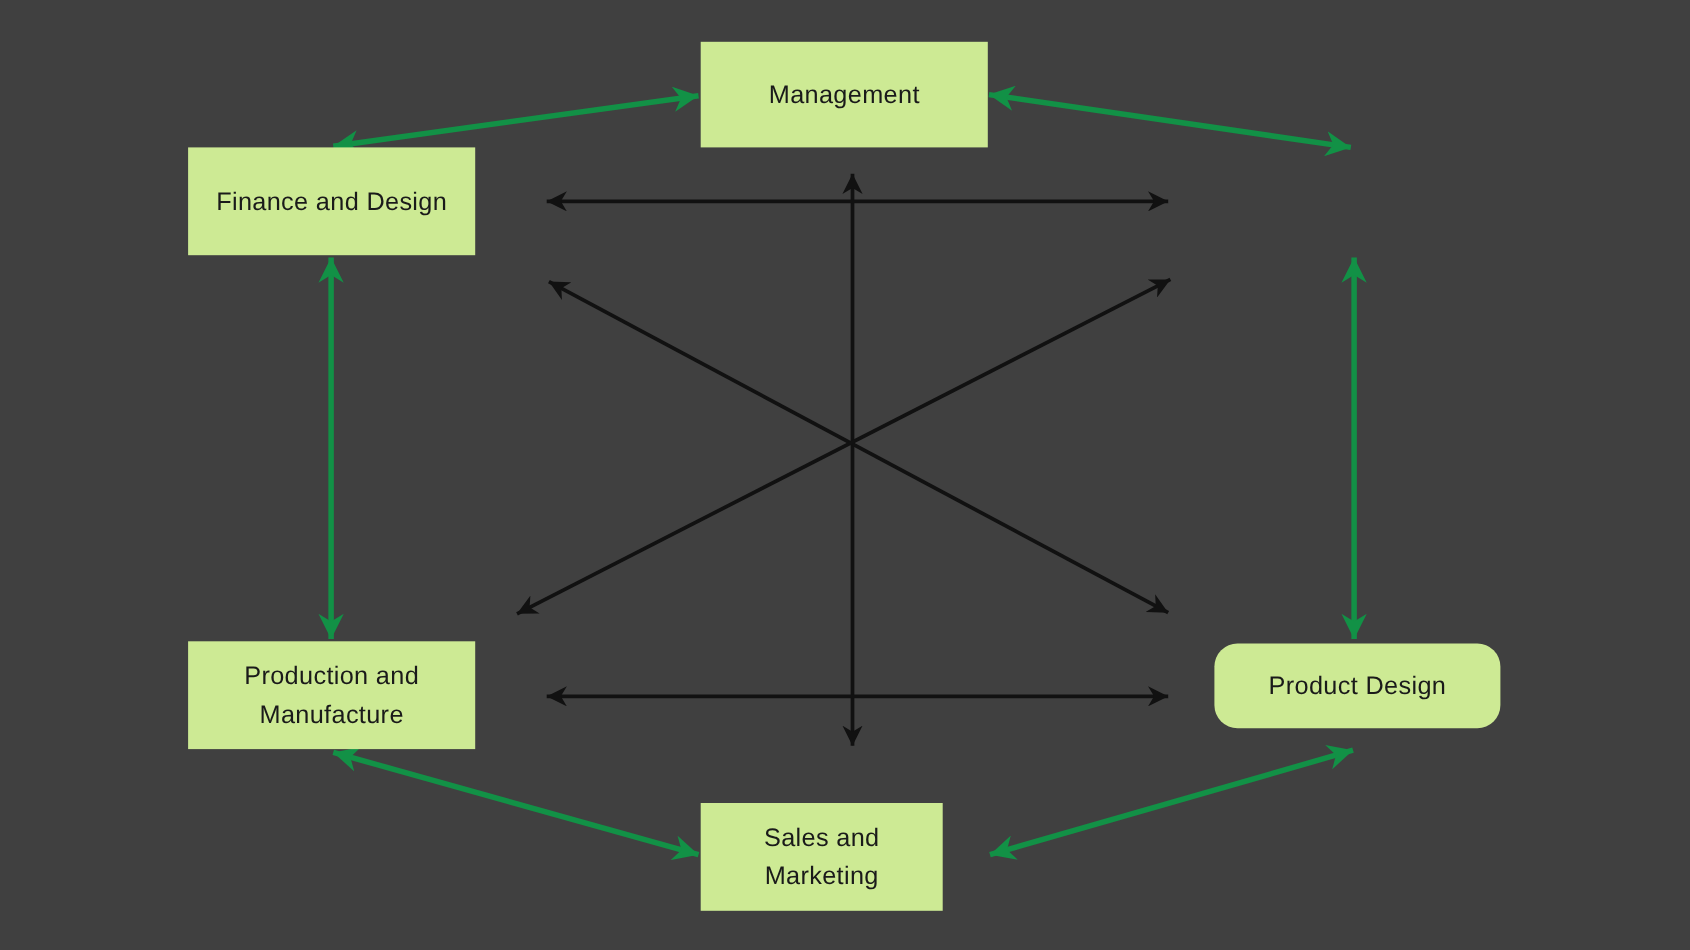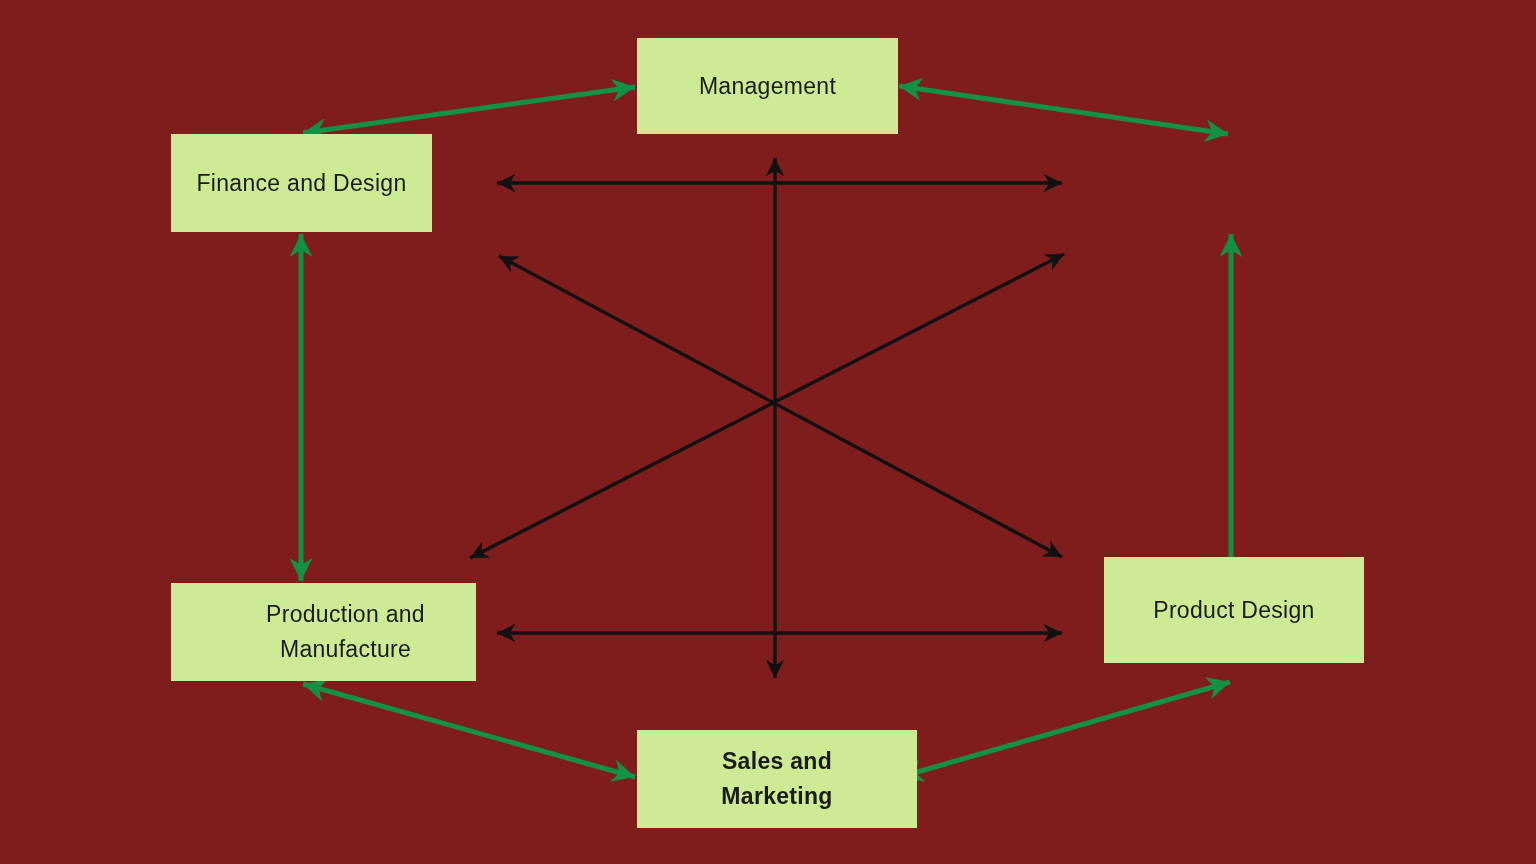--- a/index.html
+++ b/index.html
@@ -4,21 +4,21 @@
 <style>
   html, body {
     margin: 0;
     padding: 0;
     background: #ffffff;
   }
   .canvas {
     position: relative;
     width: 1536px;
     height: 864px;
-    background: #7f1d1d;
+    background: #404040;
     overflow: hidden;
     font-family: "Liberation Sans", sans-serif;
   }
   .edges-svg {
     position: absolute;
     left: 0;
     top: 0;
     width: 1536px;
     height: 864px;
     pointer-events: none;
@@ -34,23 +34,23 @@
     font-weight: 500;
     line-height: 35px;
     text-align: center;
     letter-spacing: 0.3px;
   }
   .node .label { display: inline-block; }
 
   .node-management     { left: 637px;  top: 38px;  width: 261px; height: 96px; }
   .node-finance        { left: 171px;  top: 134px; width: 261px; height: 98px; }
   .node-operations     { left: 1104px; top: 134px; width: 261px; height: 99px; }
-  .node-production     { left: 171px;  top: 583px; width: 261px; height: 98px; padding-left: 44px; }
-  .node-product-design { left: 1104px; top: 557px; width: 260px; height: 106px; }
-  .node-sales          { left: 637px;  top: 730px; width: 280px; height: 98px; font-weight: bold; }
+  .node-production     { left: 171px;  top: 583px; width: 261px; height: 98px; }
+  .node-product-design { left: 1104px; top: 585px; width: 260px; height: 77px; border-radius: 21px; }
+  .node-sales          { left: 637px;  top: 730px; width: 220px; height: 98px; }
 
   
   .node-operations .label { max-width: 205px; }
   .node-production .label { max-width: 215px; }
   .node-sales .label      { max-width: 185px; }
 </style>
 </head>
 <body>
 
 <div class="canvas">

